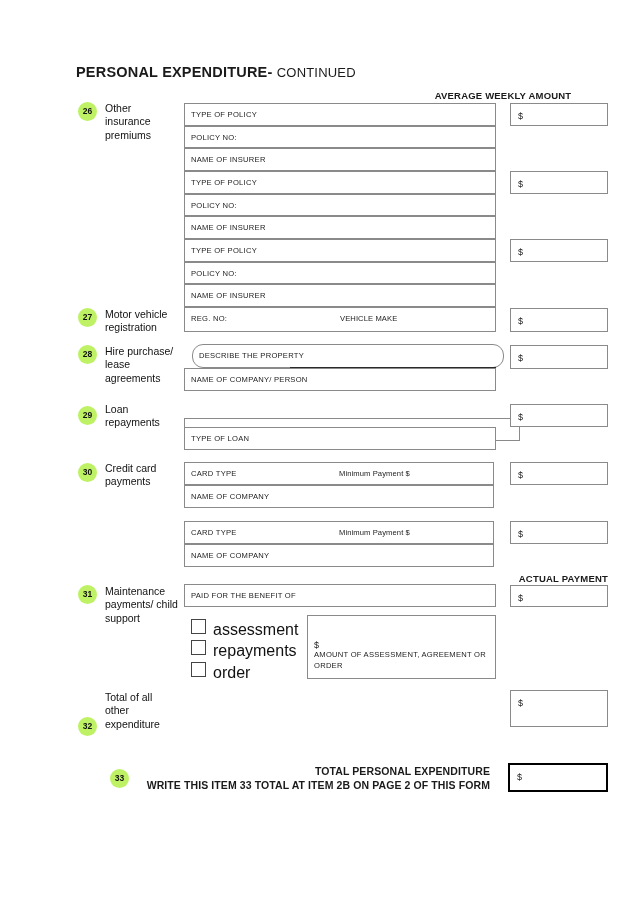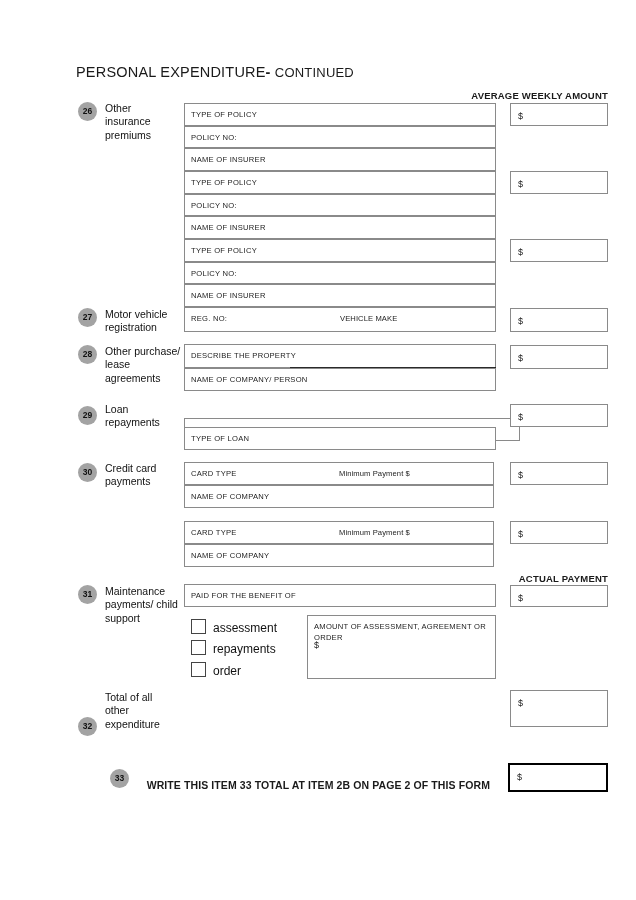--- a/index.html
+++ b/index.html
@@ -26,21 +26,21 @@
   
   .title {
     position: absolute;
     left: 76px;
     top: 64px;
     font-size: 14.5px;
     letter-spacing: 0.2px;
     white-space: nowrap;
   }
   .title .t-strong {
-    font-weight: normal;
+    font-weight: bold;
   }
   .title .t-dash {
     font-weight: bold;
   }
   .title .t-cont {
     font-weight: normal;
     font-size: 13px;
   }
 
   
@@ -52,21 +52,21 @@
     text-align: right;
     white-space: nowrap;
   }
 
   
   .num {
     position: absolute;
     width: 19px;
     height: 19px;
     border-radius: 50%;
-    background: #a3a3a3;
+    background: #bef264;
     color: #111;
     font-size: 8.5px;
     font-weight: bold;
     line-height: 19px;
     text-align: center;
   }
 
   
   .item-label {
     position: absolute;
@@ -133,21 +133,21 @@
   .cbx {
     position: absolute;
     box-sizing: border-box;
     width: 15px;
     height: 15px;
     border: 1px solid #444;
     background: #fff;
   }
   .cbx-label {
     position: absolute;
-    font-size: 12px;
+    font-size: 16px;
     color: #111;
     white-space: nowrap;
   }
 
   
   .total-line {
     position: absolute;
     font-size: 10.5px;
     font-weight: bold;
     text-align: right;
@@ -157,21 +157,21 @@
 </style>
 </head>
 <body>
 
 <div class="page">
 
   <div class="title">
     <span class="t-strong">PERSONAL EXPENDITURE</span><span class="t-dash">-</span> <span class="t-cont">CONTINUED</span>
   </div>
 
-  <div class="col-head" style="left:398px; top:90px; width:210px;">AVERAGE WEEKLY AMOUNT</div>
+  <div class="col-head" style="left:398px; top:90px; width:210px;text-align:center;">AVERAGE WEEKLY AMOUNT</div>
 
   <div class="col-head" style="left:398px; top:573px; width:210px;">ACTUAL PAYMENT</div>
 
   <div class="num" style="left:78px; top:102px;">26</div>
   <div class="item-label" style="left:105px; top:102px;">
     <div>Other</div>
     <div>insurance</div>
     <div>premiums</div>
   </div>
 
@@ -222,25 +222,25 @@
   <div class="fld" style="left:184px; top:307px; width:312px; height:25px;">
     <span class="fld-cap">REG. NO:</span>
     <span class="fld-cap mid">VEHICLE MAKE</span>
   </div>
   <div class="amt" style="left:510px; top:308px; width:98px; height:24px;">
     <span class="fld-dollar">$</span>
   </div>
 
   <div class="num" style="left:78px; top:345px;">28</div>
   <div class="item-label" style="left:105px; top:345px;">
-    <div>Other purchase/</div>
+    <div>Hire purchase/</div>
     <div>lease</div>
     <div>agreements</div>
   </div>
-  <div class="fld" style="left:184px; top:344px; width:312px; height:24px;">
+  <div class="fld" style="left:192px; top:344px; width:312px; height:24px;border-radius:11px;">
     <span class="fld-cap">DESCRIBE THE PROPERTY</span>
   </div>
   <div class="sub-rule" style="left:290px; top:367px; width:206px;"></div>
   <div class="fld" style="left:184px; top:368px; width:312px; height:23px;">
     <span class="fld-cap">NAME OF COMPANY/ PERSON</span>
   </div>
   <div class="amt" style="left:510px; top:345px; width:98px; height:24px;">
     <span class="fld-dollar">$</span>
   </div>
 
@@ -303,33 +303,34 @@
   <div class="cbx" style="left:191px; top:619px;"></div>
   <div class="cbx-label" style="left:213px; top:621px;">assessment</div>
 
   <div class="cbx" style="left:191px; top:640px;"></div>
   <div class="cbx-label" style="left:213px; top:642px;">repayments</div>
 
   <div class="cbx" style="left:191px; top:662px;"></div>
   <div class="cbx-label" style="left:213px; top:664px;">order</div>
 
   <div class="fld" style="left:307px; top:615px; width:189px; height:64px;">
-    <span class="fld-cap two-line" style="width:172px;">AMOUNT OF ASSESSMENT, AGREEMENT OR ORDER</span>
+    <span class="fld-cap two-line" style="width:172px;margin-top:28px;">AMOUNT OF ASSESSMENT, AGREEMENT OR ORDER</span>
     <span class="fld-dollar low">$</span>
   </div>
 
   <div class="num" style="left:78px; top:717px;">32</div>
   <div class="item-label" style="left:105px; top:691px;">
     <div>Total of all</div>
     <div>other</div>
     <div>expenditure</div>
   </div>
   <div class="amt" style="left:510px; top:690px; width:98px; height:37px;">
     <span class="fld-dollar">$</span>
   </div>
 
   <div class="num" style="left:78px; top:769px;margin-left:32px;">33</div>
+  <div class="total-line" style="left:110px; top:765px; width:380px;">TOTAL PERSONAL EXPENDITURE</div>
   <div class="total-line" style="left:110px; top:779px; width:380px;">WRITE THIS ITEM 33 TOTAL AT ITEM 2B ON PAGE 2 OF THIS FORM</div>
   <div class="amt thick" style="left:508px; top:763px; width:100px; height:29px;">
     <span class="fld-dollar">$</span>
   </div>
 
 </div>
 
 </body></html>

